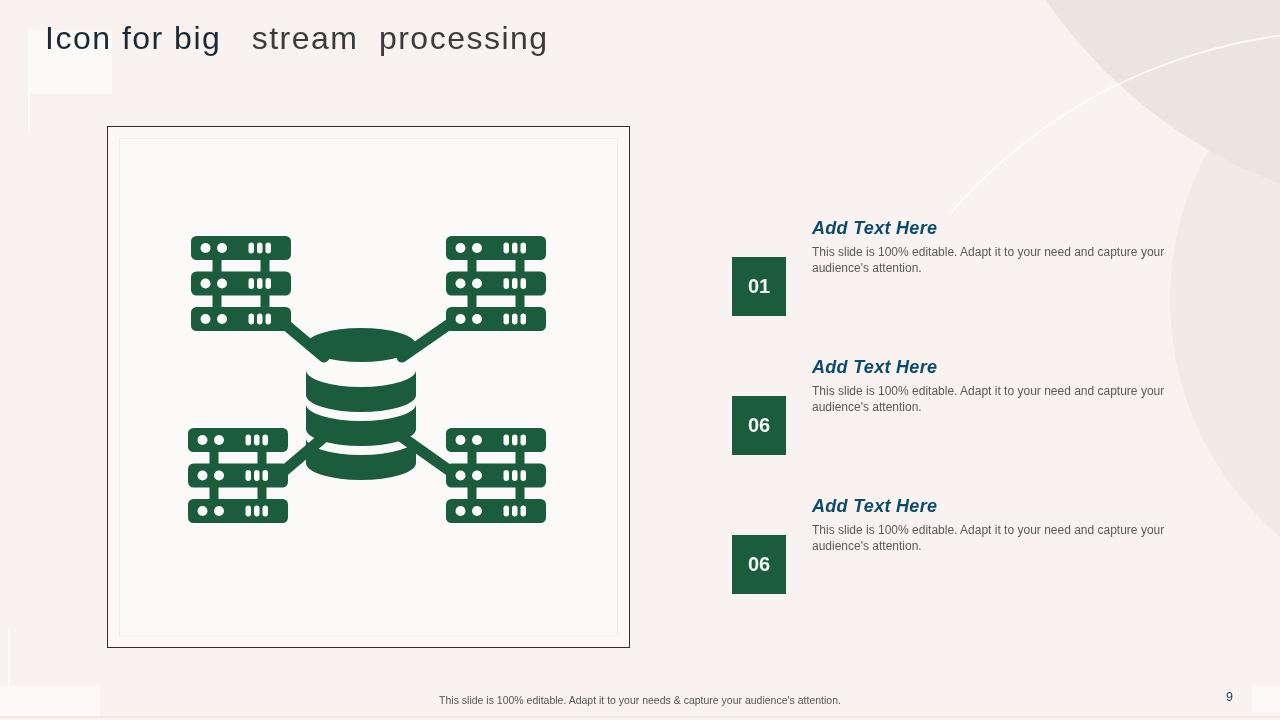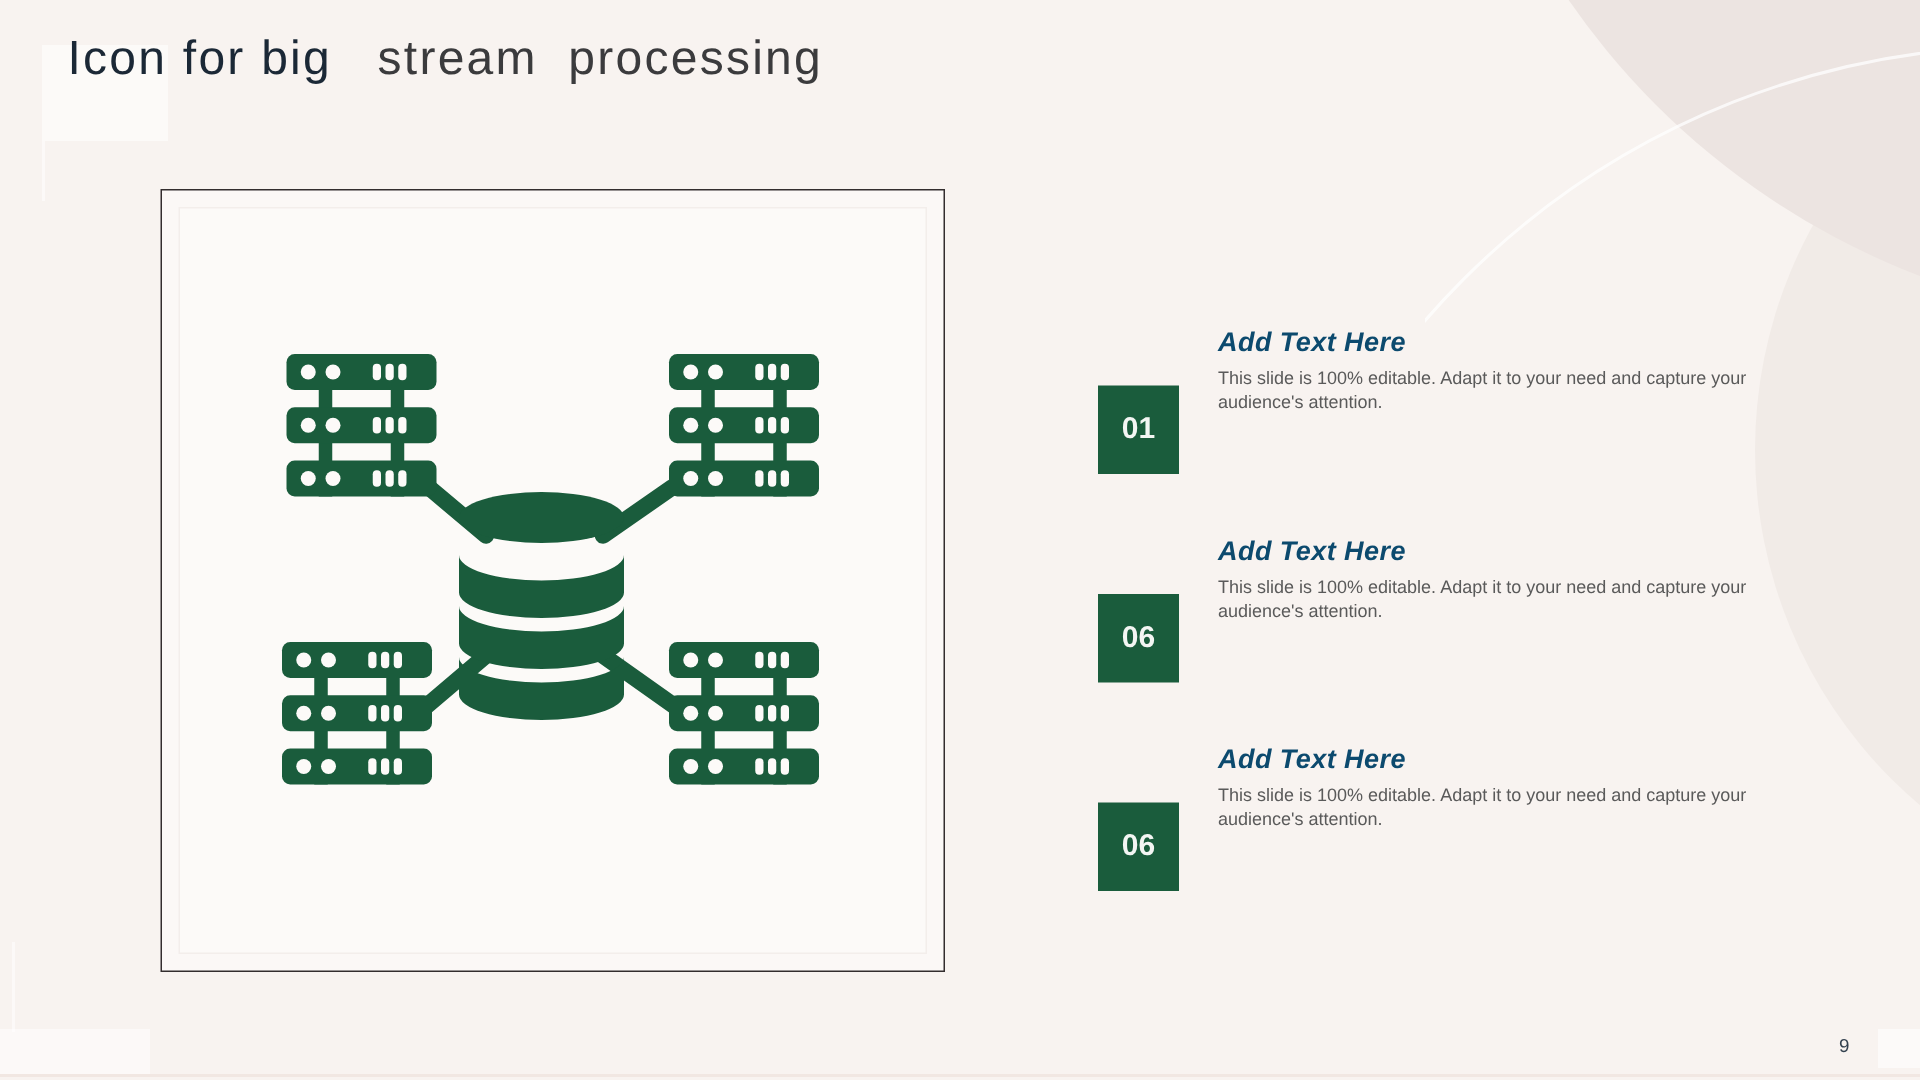--- a/index.html
+++ b/index.html
@@ -150,15 +150,16 @@
   <div class="item item-3">
     <div class="num-badge">
       <span>06</span>
     </div>
     <div class="item-text">
       <p class="item-heading">Add Text Here</p>
       <p class="item-desc">This slide is 100% editable. Adapt it to your need and capture your audience's attention.</p>
     </div>
   </div>
 
+  <div class="footer-note">This slide is 100% editable. Adapt it to your needs &amp; capture your audience's attention.</div>
   <div class="page-number">9</div>
 
 </div>
 
 </body></html>

